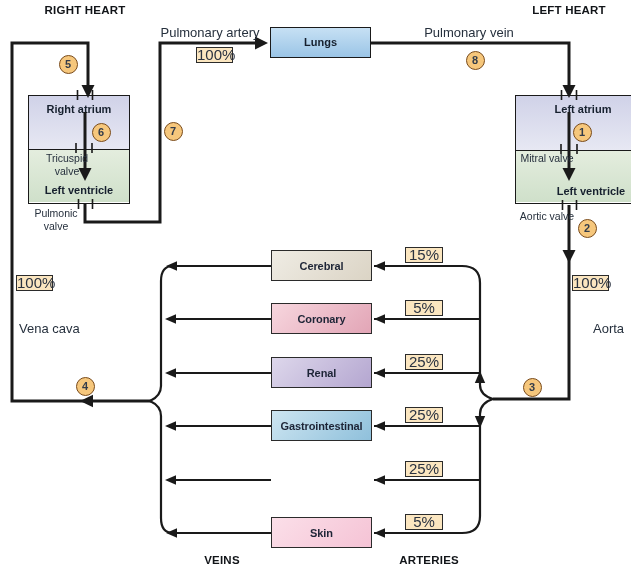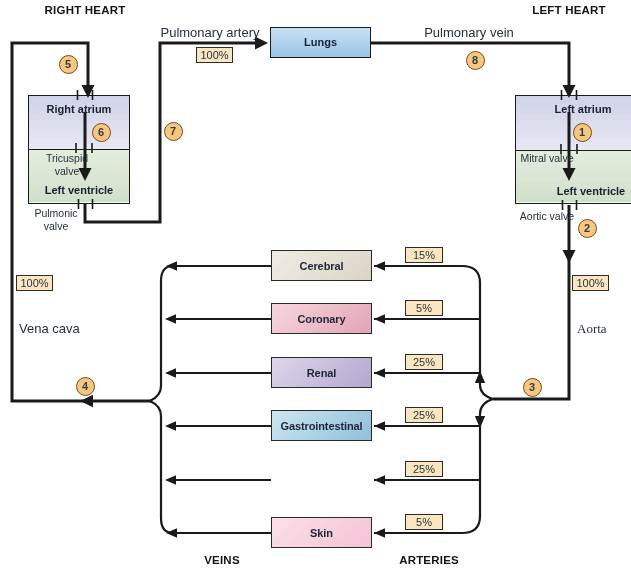--- a/index.html
+++ b/index.html
@@ -13,21 +13,21 @@
   .lbl{font-size:13px;color:var(--text,#26303d);z-index:3;}
   .ctr{text-align:center;}
   .valve-lbl{font-size:10.5px;line-height:13px;text-align:center;z-index:3;}
   .box{border:1.5px solid #1a1a1a;z-index:1;}
   .chamber-lbl{position:absolute;left:0;width:100%;text-align:center;font-weight:bold;
     font-size:11px;color:#16202e;z-index:3;}
   .organ-box{left:271px;width:101px;height:31px;border:1.3px solid #2b2b2b;z-index:1;
     display:flex;align-items:center;justify-content:center;}
   .organ-name{font-weight:bold;font-size:11px;color:#1d2436;letter-spacing:-.1px;}
   .tag{width:38px;height:16px;background:var(--pct_bg,#fbe6c0);border:1px solid var(--pct_border,#2b2b2b);
-    font-size:11px;line-height:14px;text-align:center;color:#2a3240;z-index:3;}
+    font-size:15px;line-height:14px;text-align:center;color:#2a3240;z-index:3;}
   .tag100{left:auto;width:37px;}
   .step{width:19px;height:19px;border-radius:50%;background:var(--circle_bg,#f6c77c);
     border:1.5px solid var(--circle_border,#7a4b1a);font-size:11px;font-weight:bold;color:#333c4a;
     text-align:center;line-height:16px;z-index:4;}
 </style>
 </head>
 <body>
 
 <div id="stage">
 
@@ -99,21 +99,21 @@
   <div class="abs hdr" style="left:182px;top:554px;width:80px;">VEINS</div>
   <div class="abs hdr" style="left:389px;top:554px;width:80px;">ARTERIES</div>
 
   <div class="abs box" style="left:270px;top:27px;width:101px;height:31px;background:linear-gradient(var(--lungs_light,#c6e0f4),var(--lungs_dark,#9bc5e6));">
     <div class="chamber-lbl" style="top:8px;">Lungs</div>
   </div>
 
   <div class="abs lbl ctr" style="left:160px;top:25px;width:100px;">Pulmonary artery</div>
   <div class="abs lbl ctr" style="left:419px;top:25px;width:100px;">Pulmonary vein</div>
   <div class="abs lbl" style="left:19px;top:321px;white-space:nowrap;">Vena cava</div>
-  <div class="abs lbl" style="left:577px;top:321px;white-space:nowrap;font-family:Liberation Serif, serif;">Aorta</div>
+  <div class="abs lbl" style="left:593px;top:321px;white-space:nowrap;">Aorta</div>
 
   <div class="abs tag tag100" style="left:196px;top:47px;">100%</div>
   <div class="abs tag tag100" style="left:16px;top:275px;">100%</div>
   <div class="abs tag tag100" style="left:572px;top:275px;">100%</div>
 
   <div class="abs box" style="left:28px;top:95px;width:102px;height:109px;">
     <div class="abs" style="left:0;top:0;width:100%;height:53px;background:linear-gradient(var(--atrium_dark,#d0d2e8),var(--atrium_light,#e7e8f3));"></div>
     <div class="abs" style="left:0;top:53px;width:100%;height:53px;border-top:1.5px solid #1a1a1a;background:linear-gradient(var(--ventricle_light,#e4edde),var(--ventricle_dark,#cfe0ca));"></div>
     <div class="chamber-lbl" style="top:7px;">Right atrium</div>
     <div class="chamber-lbl" style="top:88px;">Left ventricle</div>

